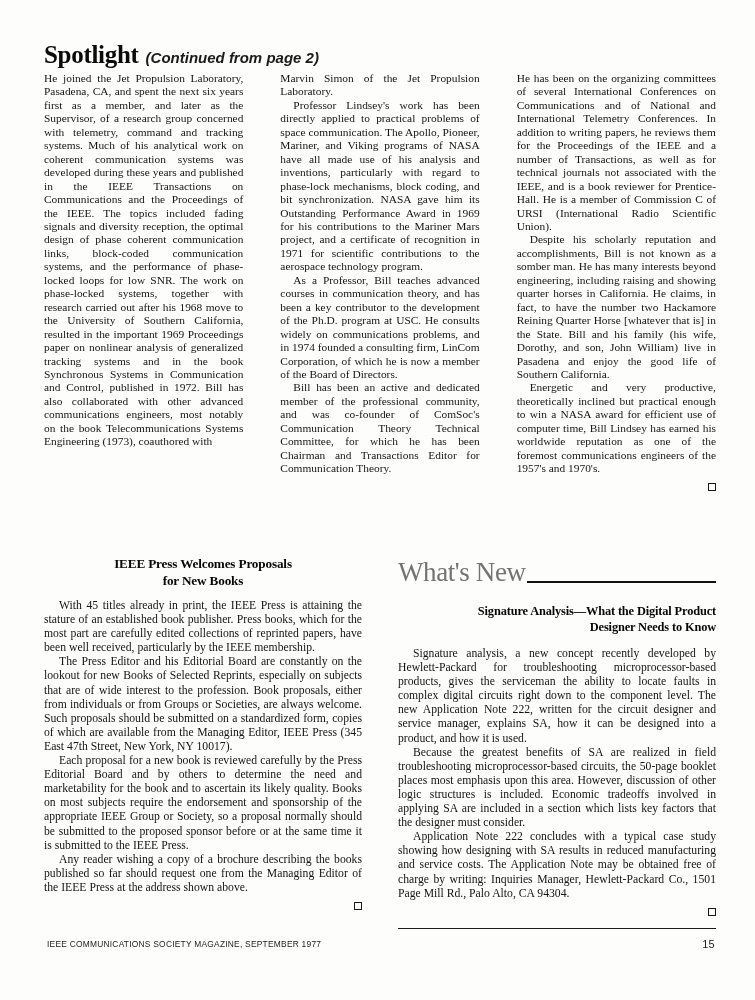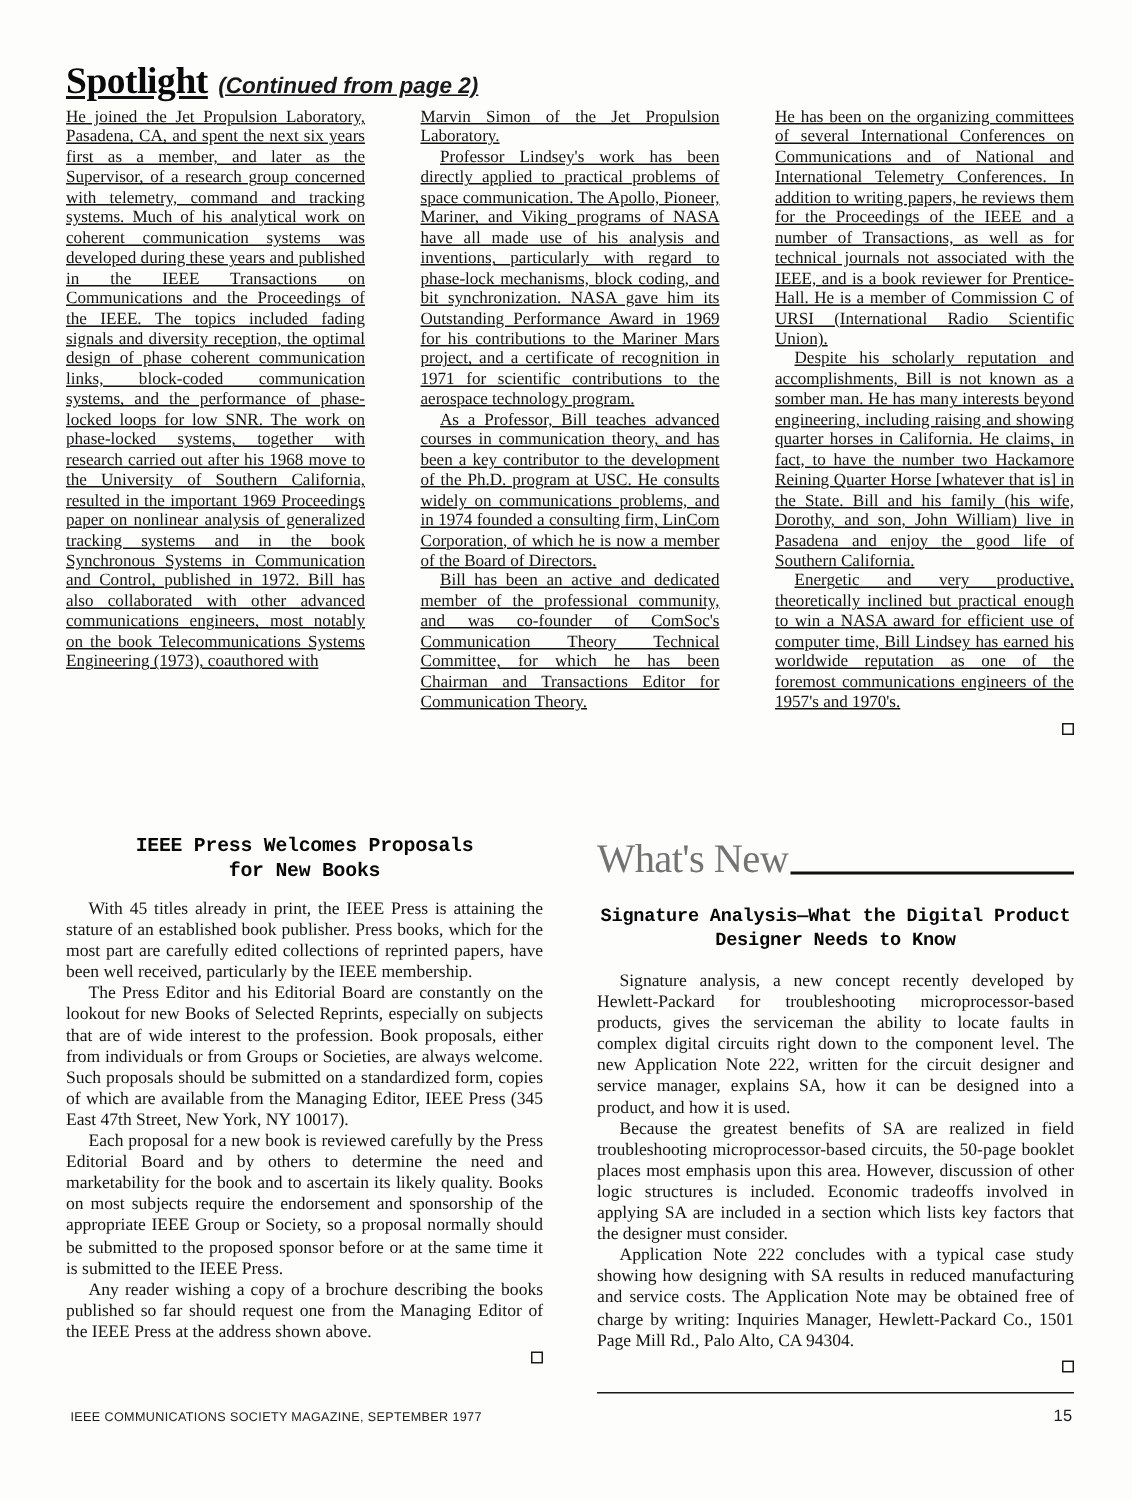--- a/index.html
+++ b/index.html
@@ -16,21 +16,20 @@
     color: #121212;
     overflow: hidden;
   }
 
   
   .spotlight-section {
     position: absolute;
     left: 44px;
     top: 42px;
     width: 672px;
-    text-decoration: underline;
   }
   .masthead-row {
     display: flex;
     align-items: baseline;
     gap: 7px;
     margin-bottom: 5px;
   }
   .masthead {
     font-family: "Liberation Serif", serif;
     font-weight: bold;
@@ -76,21 +75,21 @@
     top: 556px;
     width: 672px;
     display: flex;
     gap: 36px;
   }
   .body-col {
     width: 318px;
     position: relative;
   }
   .head-sans {
-    font-family: Liberation Mono, monospace;
+    font-family: Liberation Serif, serif;
     font-weight: bold;
     font-size: 13.2px;
     line-height: 16.5px;
     text-align: center;
     color: #080808;
     margin: 0 0 10px 0;
     letter-spacing: -0.15px;
   }
   .whatsnew-row {
     display: flex;
@@ -110,20 +109,21 @@
   .whatsnew-rule {
     flex: 1;
     border-bottom: 2.5px solid #111;
     margin-bottom: 3px;
     margin-left: 1px;
   }
   .head-sans.sub2 {
     font-size: 12.4px;
     line-height: 15.5px;
     margin-bottom: 12px;
+    text-align: right;
   }
   .body-col p { font-size: 11.7px; line-height: 14.1px; text-indent: 15px; }
   .endmark {
     display: inline-block;
     width: 6px;
     height: 6px;
     border: 1.2px solid #1a1a1a;
     background: transparent;
     vertical-align: baseline;
     margin-left: 4px;

